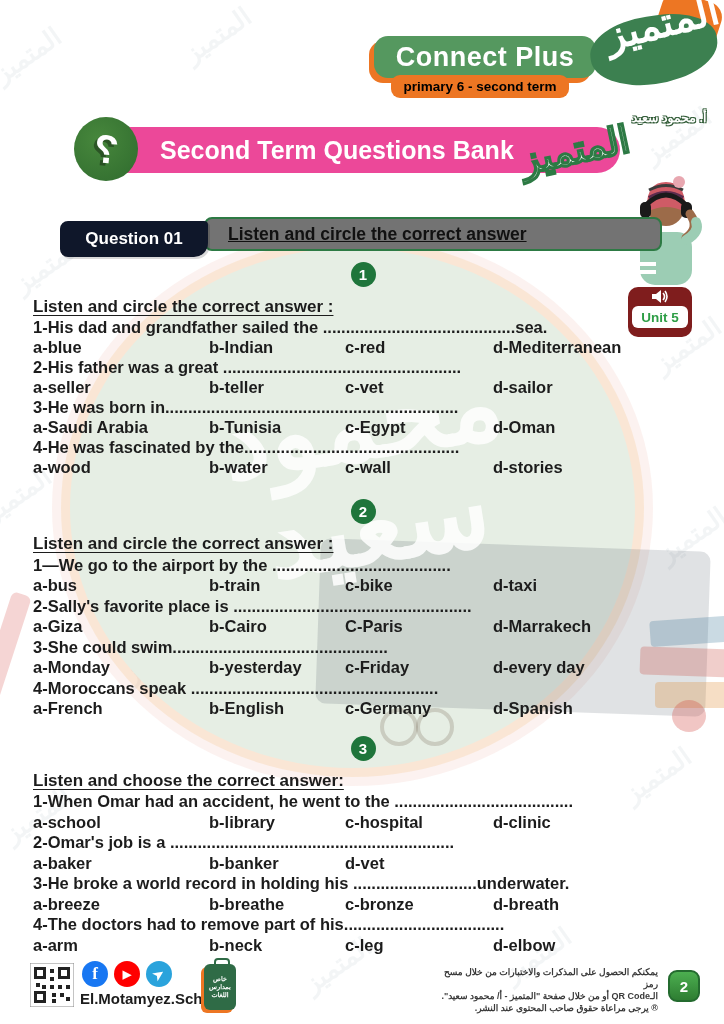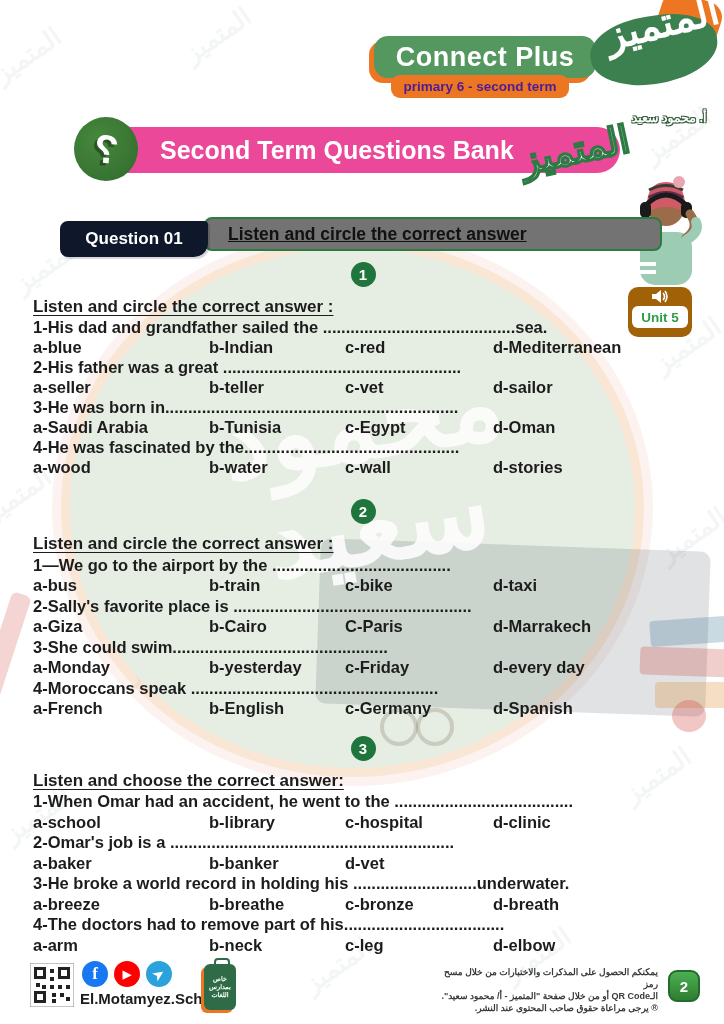--- a/index.html
+++ b/index.html
@@ -58,21 +58,21 @@
     left:374px;top:36px;width:222px;height:42px;z-index:3;
     background:#55985f;border-radius:14px;
     box-shadow:-5px 5px 0 0 #ED7623;
     display:flex;align-items:center;justify-content:center;
     color:#fff;font-size:27px;font-weight:bold;letter-spacing:.5px;
   }
   .hdr-orange{
     left:391px;top:75px;width:178px;height:23px;z-index:4;
     background:#ED7623;border-radius:9px;
     display:flex;align-items:center;justify-content:center;
-    color:#4c1d95;font-size:13.5px;font-weight:bold;
+    color:#000000;font-size:13.5px;font-weight:bold;
   }
   .logo-tr{left:588px;top:-6px;width:140px;height:118px;z-index:3;}
   .logo-tr .blob-orange{position:absolute;left:68px;top:2px;width:62px;height:62px;
     background:#ED7623;border-radius:16px;transform:rotate(18deg);}
   .logo-tr .blob-green{position:absolute;left:2px;top:22px;width:128px;height:68px;
     background:#3c8050;border-radius:50% 45% 55% 50%;transform:rotate(-8deg);}
   .logo-tr .cal{position:absolute;left:14px;top:6px;width:120px;
     color:#fff;font-size:40px;font-weight:bold;transform:rotate(-14deg);text-align:center;}
   .logo-tr .teacher{position:absolute;left:26px;top:92px;width:110px;text-align:center;
     color:#fff;font-size:12.5px;font-weight:bold;
@@ -111,21 +111,21 @@
   .qbar-white{
     left:204px;top:217px;width:458px;height:34px;z-index:3;
     background:#737373;border:2.5px solid #2d7a44;border-radius:8px;
     display:flex;align-items:center;padding-left:22px;box-sizing:border-box;
     color:#111;font-size:17.5px;font-weight:bold;text-decoration:underline;
   }
 
   
   .unit-badge{
     left:628px;top:287px;width:64px;height:50px;z-index:4;
-    background:#a16207;border-radius:10px;
+    background:#7f1d1d;border-radius:10px;
     display:flex;flex-direction:column;align-items:center;justify-content:flex-start;
   }
   .unit-badge .spk{margin-top:2px;height:15px;}
   .unit-badge .pill{
     width:56px;height:22px;background:#fff;border-radius:6px;margin-top:2px;
     display:flex;align-items:center;justify-content:center;
     color:#2E9E46;font-size:13.5px;font-weight:bold;
   }
 
   

